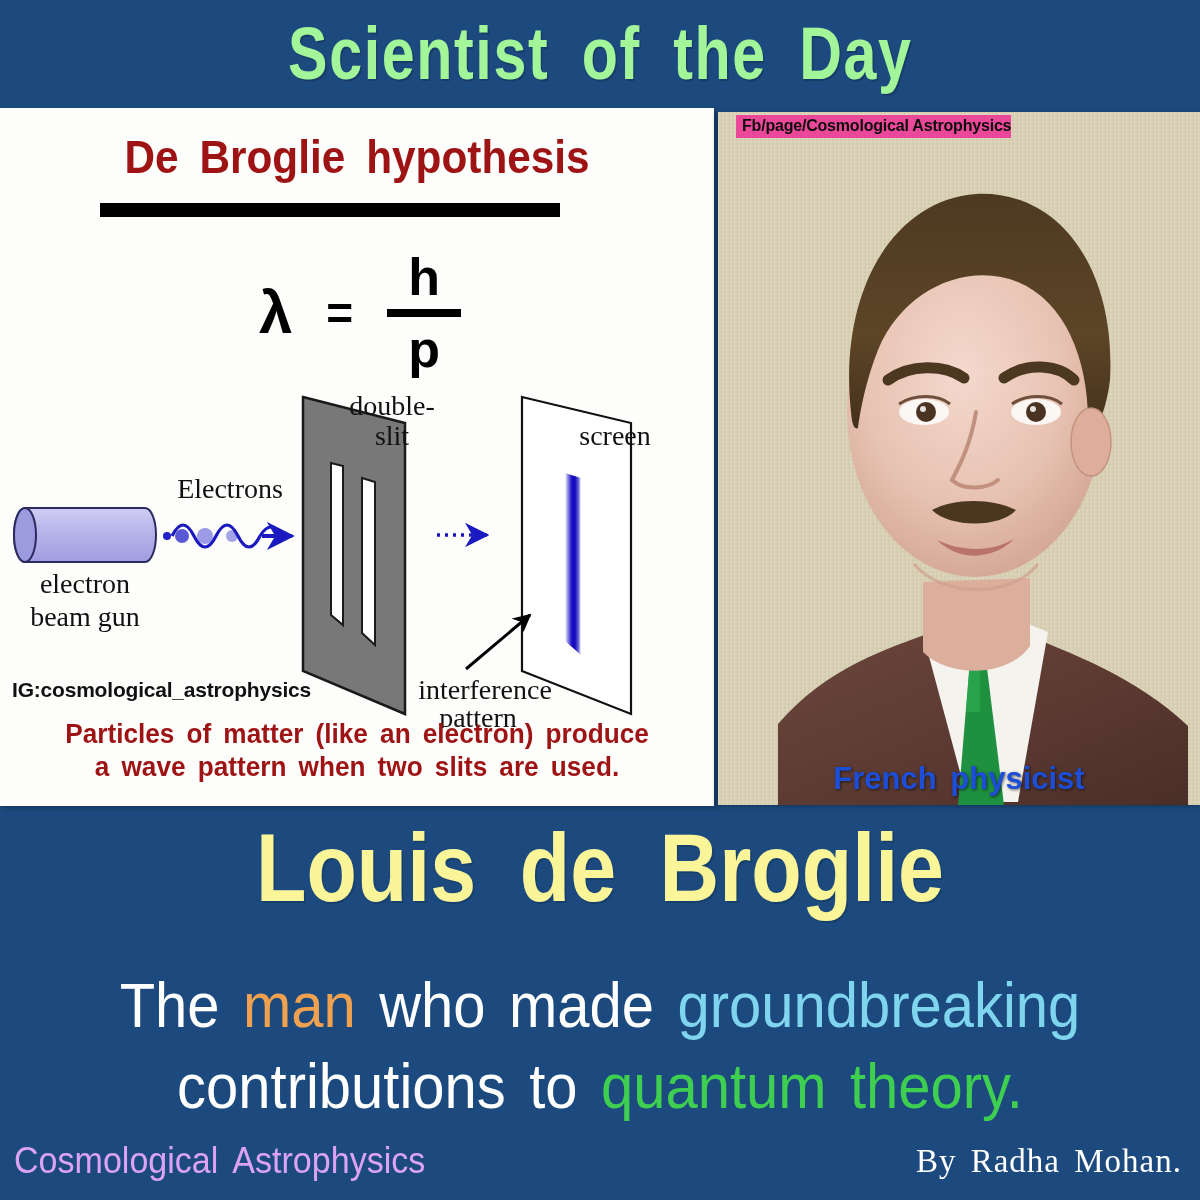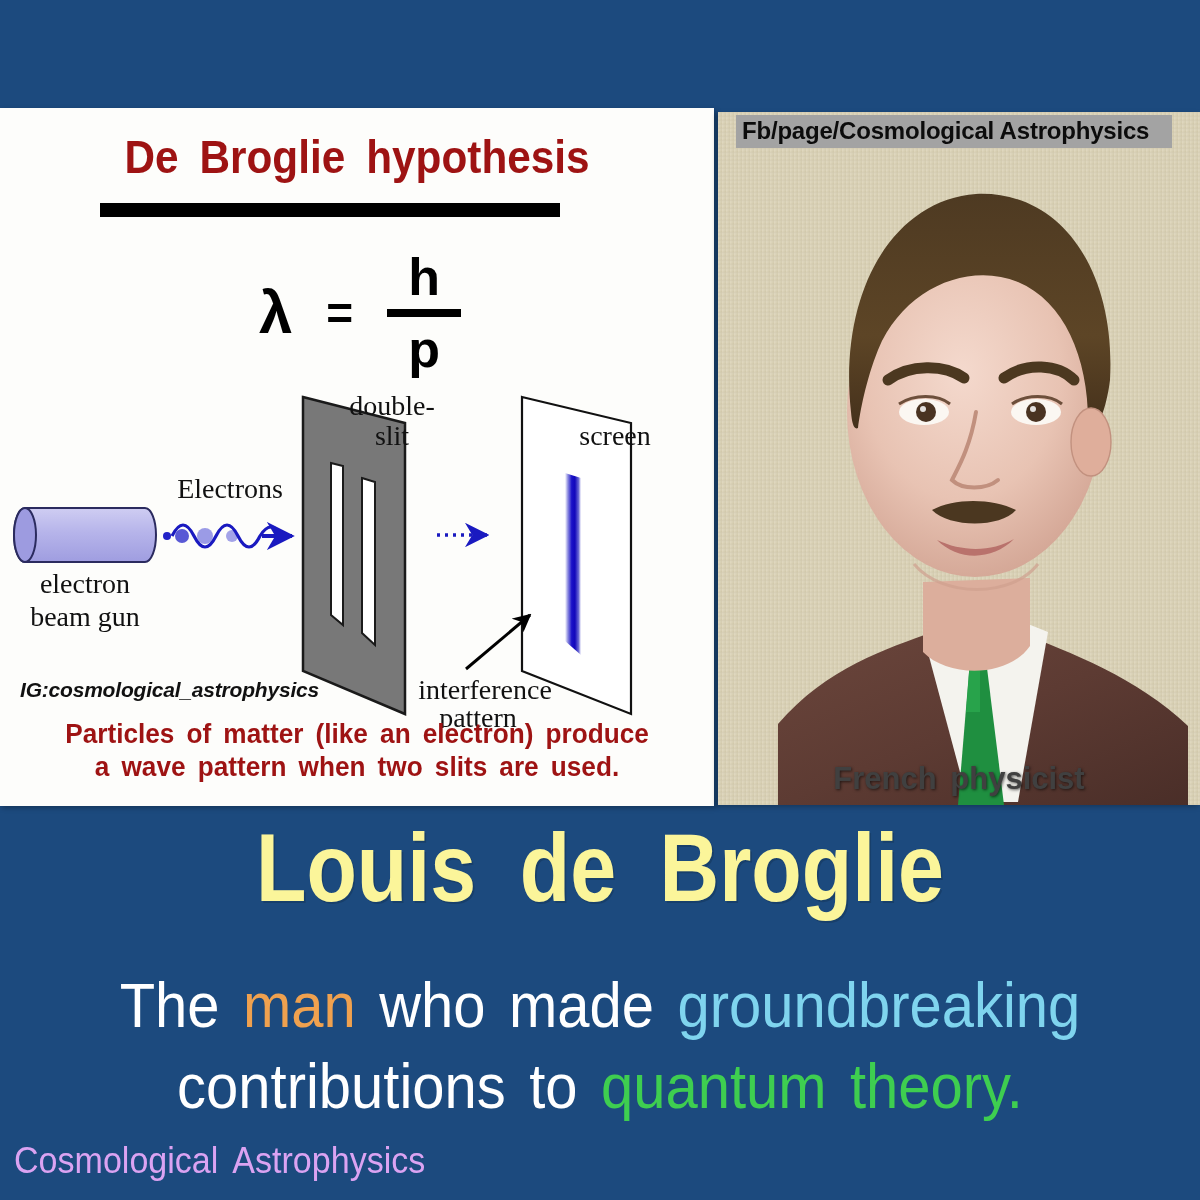--- a/index.html
+++ b/index.html
@@ -51,45 +51,45 @@
   .frac{display:flex;flex-direction:column;align-items:center;line-height:1;}
   .frac .num{font-size:52px;font-weight:bold;}
   .frac .bar{width:74px;height:8px;background:#000;margin:6px 0;}
   .frac .den{font-size:52px;font-weight:bold;}
 
   
   .diagram{position:absolute;left:0;top:275px;width:714px;height:345px;}
   .diagram svg{display:block;}
 
   .ig-handle{
-    position:absolute;left:20px;top:570px;
-    font-size:21px;font-weight:bold;color:#111;letter-spacing:-0.2px;font-style:italic;
+    position:absolute;left:12px;top:570px;
+    font-size:21px;font-weight:bold;color:#111;letter-spacing:-0.2px;
   }
   .panel-caption{
     position:absolute;left:0;top:610px;width:714px;text-align:center;
     font-size:27px;font-weight:bold;color:#9e1313;line-height:1.22;
     word-spacing:5px;transform:scaleX(0.97);
   }
 
   
   .photo{
     position:absolute;left:718px;top:112px;width:482px;height:693px;
     overflow:hidden;background:#ddd6c0;
     box-shadow:-2px 2px 5px rgba(0,0,0,.25);
   }
   .photo svg{display:block;width:482px;height:693px;}
   .fb-tag{
     position:absolute;left:18px;top:3px;
-    background:#a3a3a3;color:#0c0c0c;
-    font-size:24px;font-weight:bold;letter-spacing:-0.2px;
-    padding:2px 23px 3px 6px;white-space:nowrap;
+    background:#ec4899;color:#0c0c0c;
+    font-size:16px;font-weight:bold;letter-spacing:-0.2px;
+    padding:2px 0 3px 6px;white-space:nowrap;
   }
   .bio{
     position:absolute;left:0;bottom:6px;width:482px;text-align:center;
-    color:#404040;font-size:31px;font-weight:bold;line-height:1.28;
+    color:#1d4ed8;font-size:31px;font-weight:bold;line-height:1.28;
     word-spacing:5px;text-shadow:1px 1px 3px rgba(0,0,0,.6);
   }
 
   
   .name{
     position:absolute;left:0;top:820px;width:1200px;text-align:center;
     font-size:96px;font-weight:bold;color:#fbf59a;
     word-spacing:24px;line-height:1;
     transform:scaleX(0.86);transform-origin:center;
     text-shadow:2px 2px 0 rgba(0,0,0,.15);
@@ -119,20 +119,23 @@
     font-size:33px;color:#ffffff;letter-spacing:1px;word-spacing:5px;
     font-family:"Liberation Serif", serif;
     white-space:nowrap;
   }
 </style>
 </head>
 <body>
 
 <div class="poster">
 
+  <div class="header">
+    <div class="header-title">Scientist  of  the  Day</div>
+  </div>
 
   <div class="panel">
 
     <div class="hyp-title">De  Broglie  hypothesis</div>
     <div class="rule"></div>
 
     <div class="formula">
       <span class="lambda">λ</span>
       <span class="eq">=</span>
       <span class="frac">
@@ -305,14 +308,15 @@
       <span>who made</span>
       <span class="tg-blue">groundbreaking</span>
     </div>
     <div>
       <span>contributions  to</span>
       <span class="tg-green">quantum  theory.</span>
     </div>
   </div>
 
   <div class="footer-left">Cosmological  Astrophysics</div>
+  <div class="footer-right">By Radha Mohan.</div>
 
 </div>
 
 </body></html>

